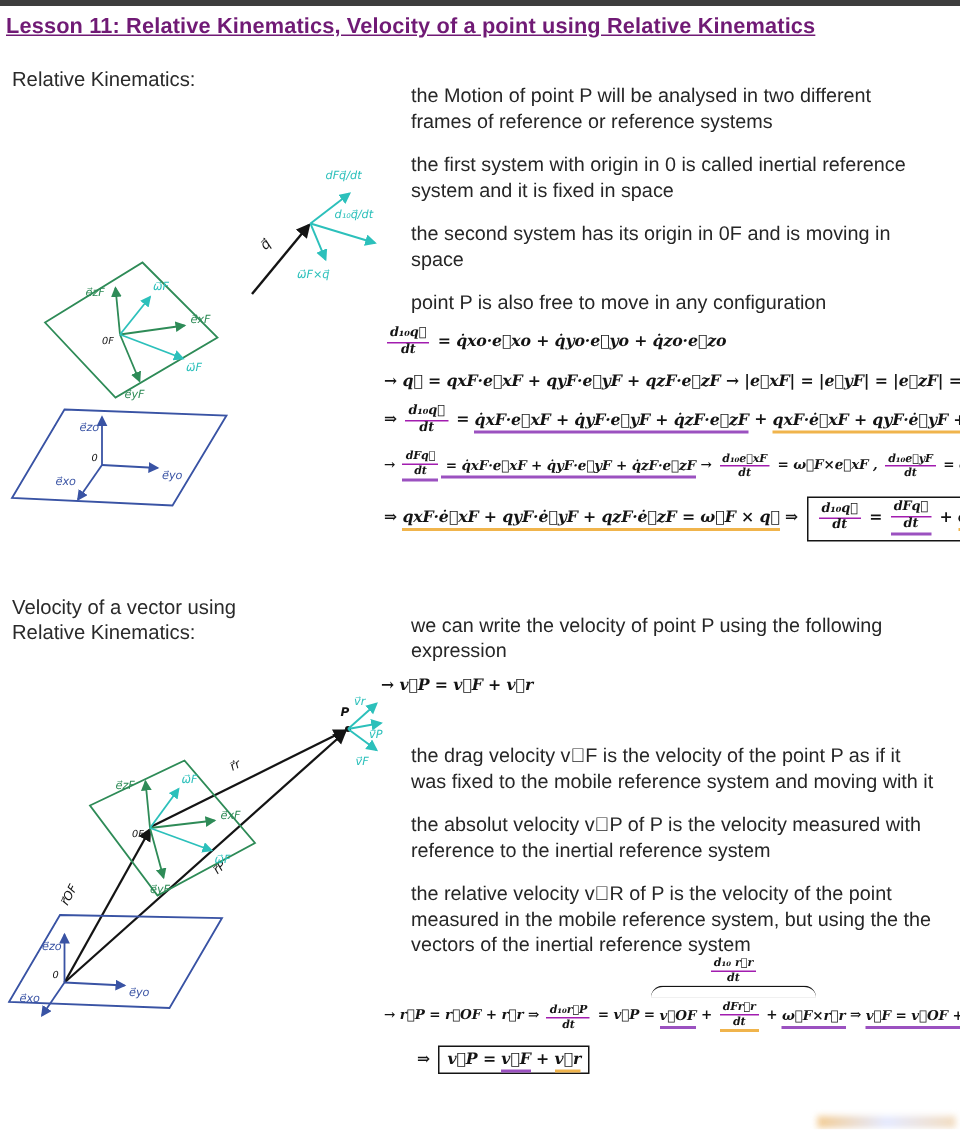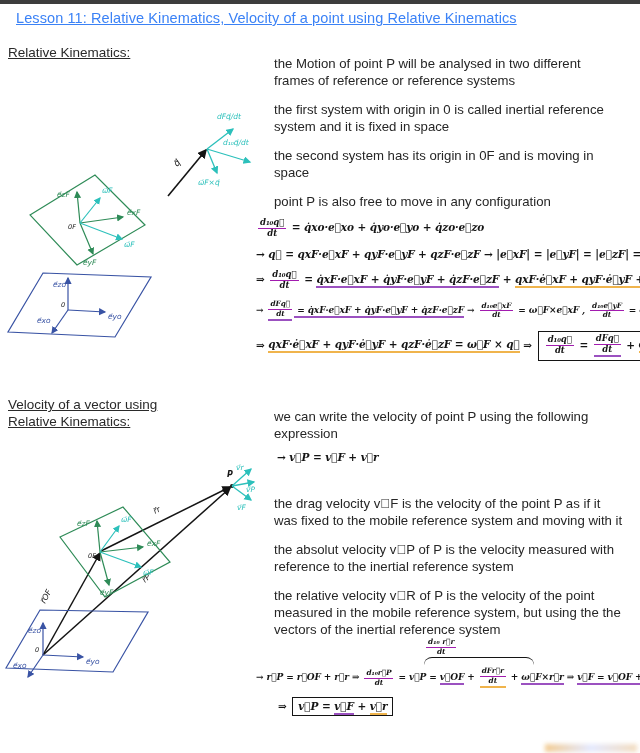--- a/index.html
+++ b/index.html
@@ -1,36 +1,36 @@
 <!DOCTYPE html>
 <html><head>
 <meta charset="utf-8">
 <style>
   html,body{margin:0;padding:0;background:#ffffff;}
   #page{position:relative;width:640px;height:753px;background:#ffffff;overflow:hidden;
         font-family:"Liberation Sans",sans-serif;color:#222;}
   .top-bar{position:absolute;left:0;top:0;width:640px;height:4px;background:#3d3d3d;}
-  .title{position:absolute;left:16px;top:10px;font-size:14.5px;font-weight:normal;
-         text-decoration:underline;color:#3b82f6;letter-spacing:.1px;}
-  .sec-heading{position:absolute;font-size:13.5px;color:#2a2a2a;text-decoration:underline;line-height:17px;}
+  .title{position:absolute;left:4px;top:10px;font-size:14.5px;font-weight:bold;
+         text-decoration:underline;color:#701a75;letter-spacing:.1px;}
+  .sec-heading{position:absolute;font-size:13.5px;color:#2a2a2a;line-height:17px;}
   .text-col{position:absolute;left:262px;width:374px;font-size:13.2px;line-height:17px;color:#262626;}
   .text-col p{margin:12px;}
   
   .eq{font-family:"DejaVu Serif",serif;font-style:italic;font-weight:600;color:#141414;
       font-size:10.5px;white-space:nowrap;letter-spacing:-.1px;}
   .eq-stack{position:absolute;left:256px;top:218px;width:384px;display:flex;flex-direction:column;gap:10px;}
   .eq-small{font-size:9px;}
   .u-purple{border-bottom:2px solid #9b51c0;padding-bottom:1px;}
   .u-orange{border-bottom:2px solid #f0b44c;padding-bottom:1px;}
   .frac{display:inline-flex;flex-direction:column;align-items:center;vertical-align:middle;
         line-height:1.05;font-size:.82em;margin:0 2px;}
   .frac .ftop{border-bottom:1px solid #a21caf;padding:0 2px 1px;}
   .eqbox{border:1.5px solid #141414;padding:2px 5px 3px;display:inline-block;margin-left:2px;}
   .eq-block2{position:absolute;left:256px;top:638px;width:384px;}
-  .over-note{margin-left:168px;width:130px;display:flex;flex-direction:column;align-items:flex-start;
+  .over-note{margin-left:168px;width:130px;display:flex;flex-direction:column;align-items:center;
              font-family:"DejaVu Serif",serif;font-style:italic;font-weight:600;font-size:9px;color:#141414;}
   .obrace{width:110px;height:7px;border-top:1.6px solid #141414;border-radius:8px 8px 0 0;margin-top:2px;}
   .smudge{position:absolute;left:545px;top:744px;width:92px;height:8px;opacity:.55;filter:blur(2px);
           background:linear-gradient(90deg,#e8a23c,#cfd8ff,#e8c08c);}
   svg text{font-family:"DejaVu Sans",sans-serif;font-style:italic;}
 </style>
 </head>
 <body>
 
 <div id="page">
@@ -132,21 +132,21 @@
 
   <div class="sec-heading" style="left:8px;top:396px;">
     <div>Velocity of a vector using</div>
     <div>Relative Kinematics:</div>
   </div>
 
   <div class="text-col" style="top:396px;">
     <p>we can write the velocity of point P using the following expression</p>
   </div>
 
-  <div class="eq" style="position:absolute;left:277px;top:451px;"><span>→ v⃗P = v⃗F + v⃗r</span></div>
+  <div class="eq" style="position:absolute;left:254px;top:451px;"><span>→ v⃗P = v⃗F + v⃗r</span></div>
 
   <div class="text-col" style="top:483px;">
     <p>the drag velocity v⃗F is the velocity of the point P as if it was fixed to the mobile reference system and moving with it</p>
     <p>the absolut velocity v⃗P of P is the velocity measured with reference to the inertial reference system</p>
     <p>the relative velocity v⃗R of P is the velocity of the point measured in the mobile reference system, but using the the vectors of the inertial reference system</p>
   </div>
 
   <svg style="position:absolute;left:5px;top:462px;" width="252" height="224" viewBox="0 0 252 224">
 
     <g>

